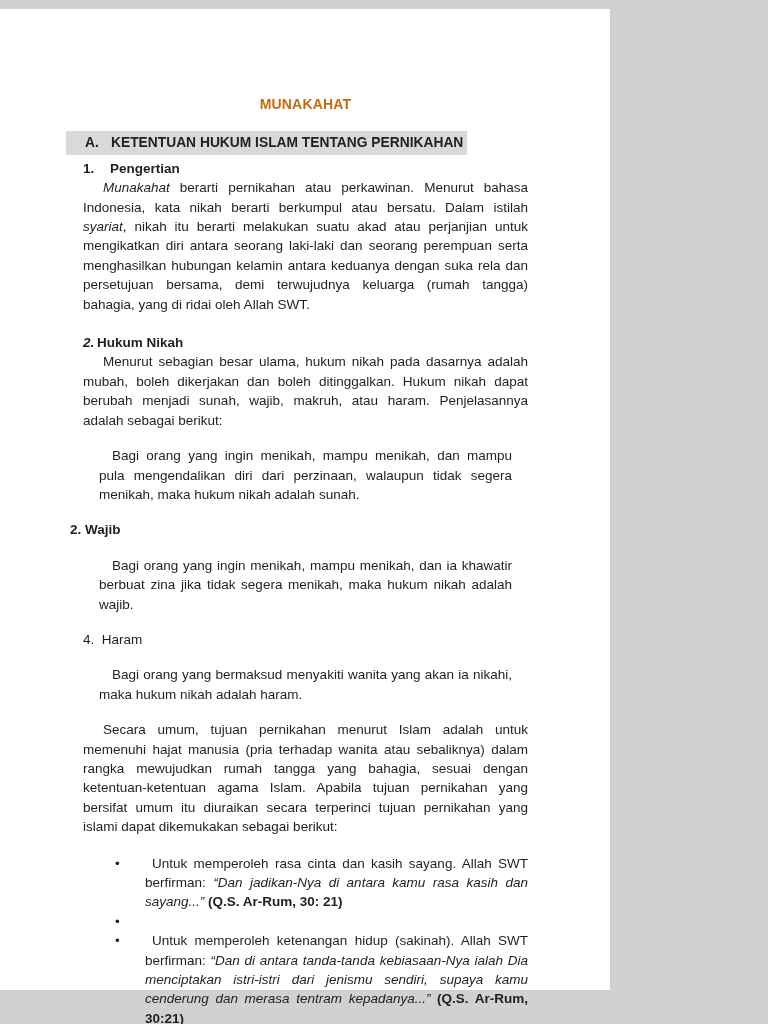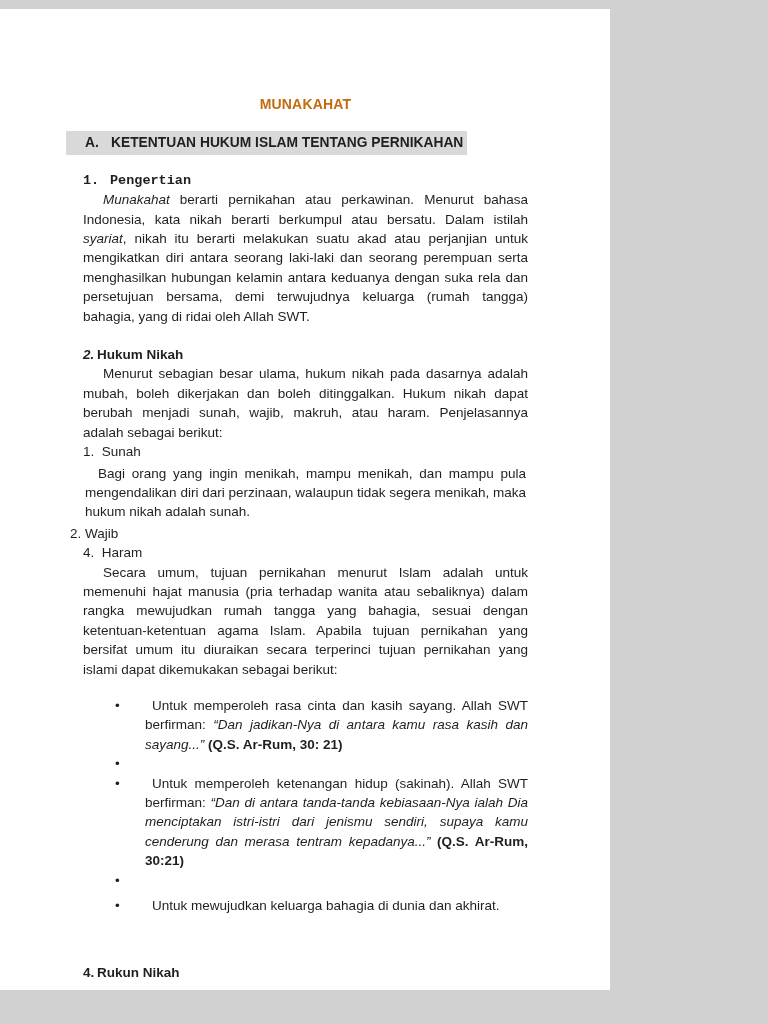--- a/index.html
+++ b/index.html
@@ -29,33 +29,33 @@
   .sec-a .hl {
     display: inline-block;
     background: var(--highlight, #d9d9d9);
     margin-left: -17px;
     padding: 2px 4px 2px 19px;
   }
   .sec-a-num { display: inline-block; min-width: 26px; }
 
   .sec-heading { font-weight: bold; }
   .sec-heading .h-num { display: inline-block; }
-  .s1 { margin-top: 16px; font-family: Liberation Mono, monospace; }
+  .s1 { margin-top: 4px; }
   .s1 .h-num { min-width: 27px; }
   .s2 { margin-top: 19px; }
   .s2 .h-num { min-width: 14px; font-style: italic; }
   .s3 { margin-top: 20px; }
   .s3 .h-num { min-width: 14px; }
   .s4 { margin-top: 48px; }
   .s4 .h-num { min-width: 14px; }
 
   .body-para { margin: 0; text-align: justify; text-indent: 20px; }
   .law-label { white-space: pre-wrap; }
-  .law-label.outdent { margin-left: -13px; }
-  .law-body { margin: 2px; text-align: justify; text-indent: 13px; }
+  .law-label.outdent { margin-left: -13px; font-weight: bold; }
+  .law-body { margin: 16px; text-align: justify; text-indent: 13px; }
 
   .bullet-list { margin-top: 17px; }
   .bullet-row { display: flex; }
   .bullet-row.spaced { margin-top: 6px; }
   .bullet-glyph { flex: none; width: 30px; margin-left: 32px; }
   .bullet-text { flex: 1; text-align: justify; text-indent: 7px; }
 
   .small-indent { text-indent: 10px; text-align: left; }
 
   .run.italic { font-style: italic; }
@@ -79,31 +79,32 @@
 
     <p class="body-para"><span class="run italic">Munakahat</span><span class="run"> berarti pernikahan atau perkawinan. Menurut bahasa Indonesia, kata nikah berarti berkumpul atau bersatu. Dalam istilah </span><span class="run italic">syariat</span><span class="run">, nikah itu berarti melakukan suatu akad atau perjanjian untuk mengikatkan diri antara seorang laki-laki dan seorang perempuan serta menghasilkan hubungan kelamin antara keduanya dengan suka rela dan persetujuan bersama, demi terwujudnya keluarga (rumah tangga) bahagia, yang di ridai oleh Allah SWT.</span></p>
 
     <div class="sec-heading s2">
       <span class="h-num">2.</span><span>Hukum Nikah</span>
     </div>
 
     <p class="body-para">Menurut sebagian besar ulama, hukum nikah pada dasarnya adalah mubah, boleh dikerjakan dan boleh ditinggalkan. Hukum nikah dapat berubah menjadi sunah, wajib, makruh, atau haram. Penjelasannya adalah sebagai berikut:</p>
 
     <div class="law-item">
-      <div class="law-label">1.  Sunah</div>
       <p class="law-body">Bagi orang yang ingin menikah, mampu menikah, dan mampu pula mengendalikan diri dari perzinaan, walaupun tidak segera menikah, maka hukum nikah adalah sunah.</p>
     </div>
 
     <div class="law-item">
       <div class="law-label outdent">2. Wajib</div>
+      <p class="law-body">Bagi orang yang ingin menikah, mampu menikah, dan ia khawatir berbuat zina jika tidak segera menikah, maka hukum nikah adalah wajib.</p>
     </div>
 
 
     <div class="law-item">
       <div class="law-label">4.  Haram</div>
+      <p class="law-body">Bagi orang yang bermaksud menyakiti wanita yang akan ia nikahi, maka hukum nikah adalah haram.</p>
     </div>
 
 
     <p class="body-para">Secara umum, tujuan pernikahan menurut Islam adalah untuk memenuhi hajat manusia (pria terhadap wanita atau sebaliknya) dalam rangka mewujudkan rumah tangga yang bahagia, sesuai dengan ketentuan-ketentuan agama Islam. Apabila tujuan pernikahan yang bersifat umum itu diuraikan secara terperinci tujuan pernikahan yang islami dapat dikemukakan sebagai berikut:</p>
 
     <div class="bullet-list">
       <div class="bullet-row">
         <span class="bullet-glyph">•</span>
         <div class="bullet-text"><span class="run">Untuk memperoleh rasa cinta dan kasih sayang. Allah SWT berfirman: </span><span class="run italic">“Dan jadikan-Nya di antara kamu rasa kasih dan sayang...”</span><span class="run"> </span><span class="run bold">(Q.S. Ar-Rum, 30: 21)</span></div>
       </div>

